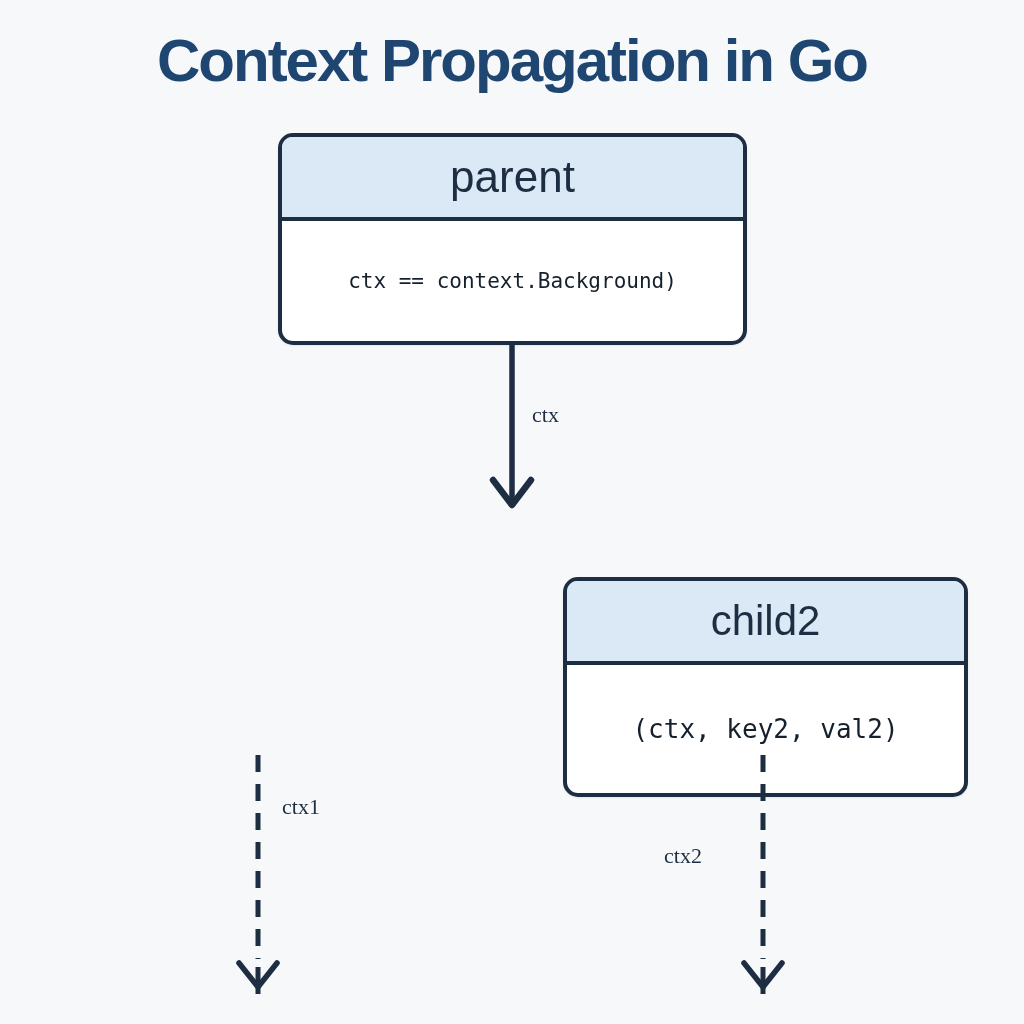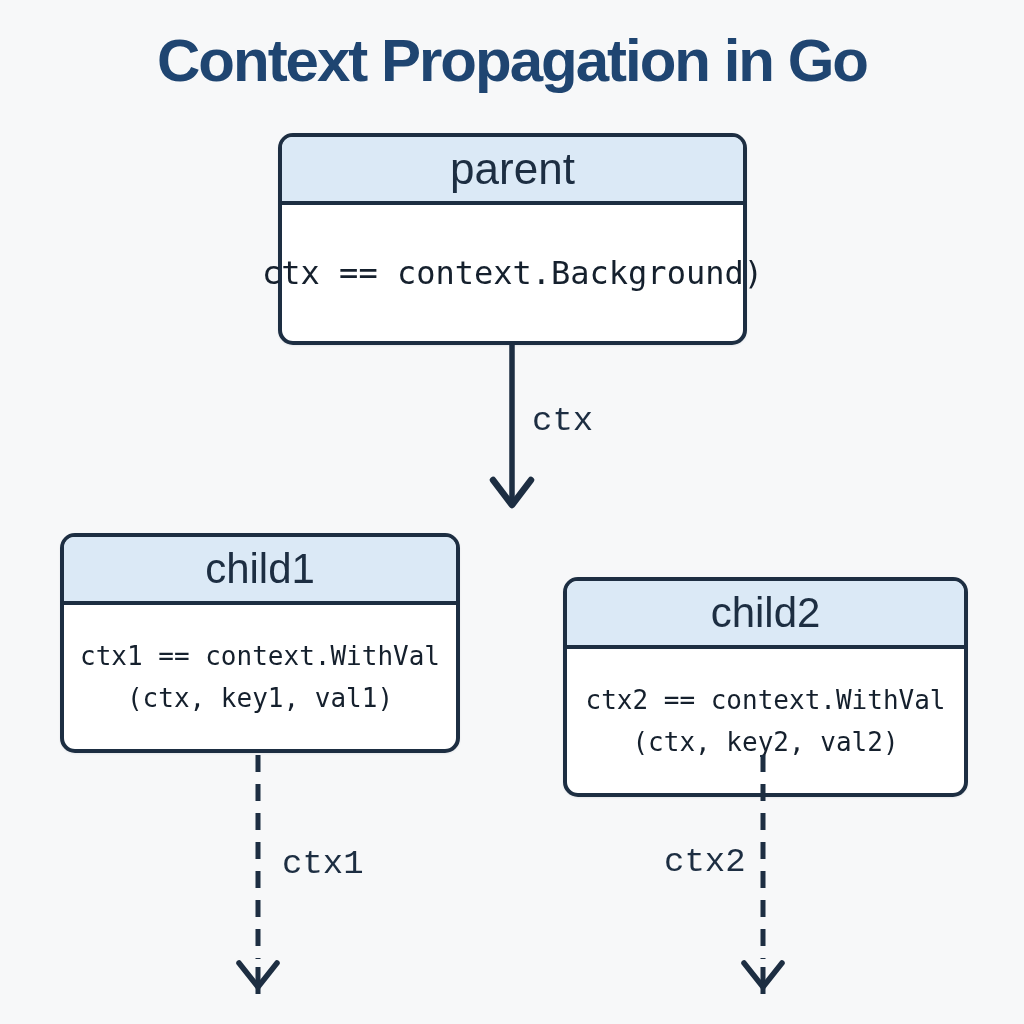--- a/index.html
+++ b/index.html
@@ -34,21 +34,21 @@
   .node {
     position: absolute;
     border: 4px solid var(--ink);
     border-radius: 15px;
     background: var(--body-fill);
     display: flex;
     flex-direction: column;
     box-shadow: 0 1px 2px rgba(20,40,60,0.08);
   }
   .node-header {
-    height: 68px;
+    height: 84px;
     flex: 0 0 auto;
     background: var(--header-fill);
     border-bottom: 4px solid var(--ink);
     border-radius: 10px 10px 0 0;
     display: flex;
     align-items: center;
     justify-content: center;
   }
   .node-label {
     color: var(--ink);
@@ -59,43 +59,43 @@
     flex: 1 1 auto;
     display: flex;
     flex-direction: column;
     align-items: center;
     justify-content: center;
     border-radius: 0 0 10px 10px;
     font-family: "DejaVu Sans Mono", monospace;
     color: var(--code-color);
   }
   .code-line { font-size: 26px; line-height: 42px; white-space: pre; }
-  #node-parent .code-line { font-size: 32px; }
+  #node-parent .code-line { font-size: 21px; }
 
   #node-parent { left: 278px; top: 133px; width: 469px; height: 212px; }
   #node-child1 { left:  60px; top: 533px; width: 400px; height: 220px; }
   #node-child2 { left: 563px; top: 533px; width: 405px; height: 220px; margin-top: 44px; }
 
   .edge { position: absolute; }
   #edge-parent { left: 482px; top: 345px; }
   #edge-child1 { left: 228px; top: 753px; }
   #edge-child2 { left: 733px; top: 753px; }
   .edge .stroke {
     stroke: var(--ink);
     fill: none;
   }
   .edge-label {
     position: absolute;
-    font-family: Liberation Mono, monospace;
-    font-size: 34px;
+    font-family: Liberation Serif, serif;
+    font-size: 22px;
     color: var(--ink);
     white-space: nowrap;
   }
   #label-ctx  { left: 532px; top: 402px; }
-  #label-ctx1 { left: 282px; top: 845px; }
+  #label-ctx1 { left: 282px; top: 794px; }
   #label-ctx2 { left: 664px; top: 843px; text-align: right; }
 </style>
 </head>
 <body>
 
 <div class="canvas">
 
   <div class="title">Context Propagation in Go</div>
 
   <div class="node" id="node-parent">
@@ -106,36 +106,26 @@
       <div class="code-line">ctx == context.Background)</div>
     </div>
   </div>
 
   <svg class="edge" id="edge-parent" width="60" height="168" viewBox="0 0 60 168">
     <line class="stroke" x1="30" y1="0" x2="30" y2="157" stroke-width="5.5"></line>
     <polyline class="stroke" points="11,135 30,160 49,135" stroke-width="6.5" stroke-linecap="round" stroke-linejoin="round"></polyline>
   </svg>
   <span class="edge-label" id="label-ctx">ctx</span>
 
-  <div class="node" id="node-child1">
-    <div class="node-header">
-      <span class="node-label">child1</span>
-    </div>
-    <div class="node-body">
-      <div class="code-line">ctx1 == context.WithVal</div>
-      <div class="code-line">(ctx, key1, val1)</div>
-    </div>
-  </div>
 
   <div class="node" id="node-child2">
     <div class="node-header">
       <span class="node-label">child2</span>
     </div>
     <div class="node-body">
-      <div class="code-line">ctx2 == context.WithVal</div>
       <div class="code-line">(ctx, key2, val2)</div>
     </div>
   </div>
 
   <svg class="edge" id="edge-child1" width="60" height="246" viewBox="0 0 60 246">
     <line class="stroke" x1="30" y1="2" x2="30" y2="206" stroke-width="5" stroke-dasharray="17 12"></line>
     <line class="stroke" x1="30" y1="214" x2="30" y2="241" stroke-width="5"></line>
     <polyline class="stroke" points="11,210 30,234 49,210" stroke-width="5.5" stroke-linecap="round" stroke-linejoin="round"></polyline>
   </svg>
   <span class="edge-label" id="label-ctx1">ctx1</span>

